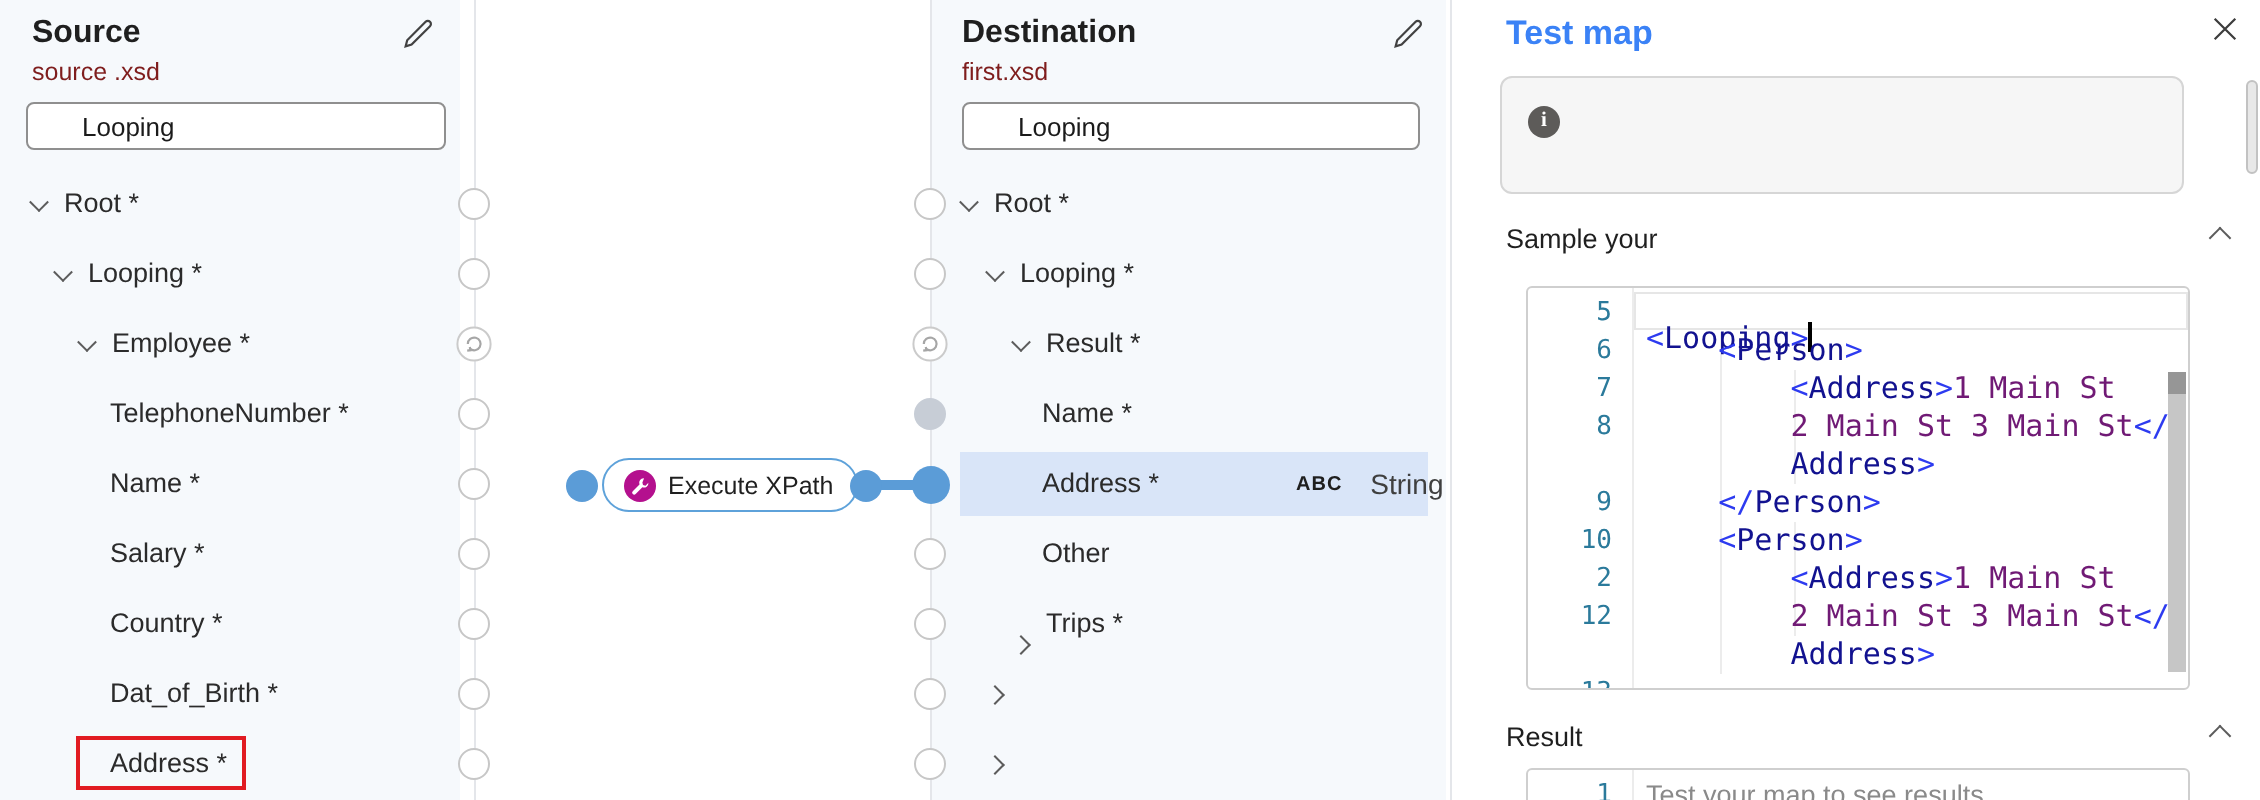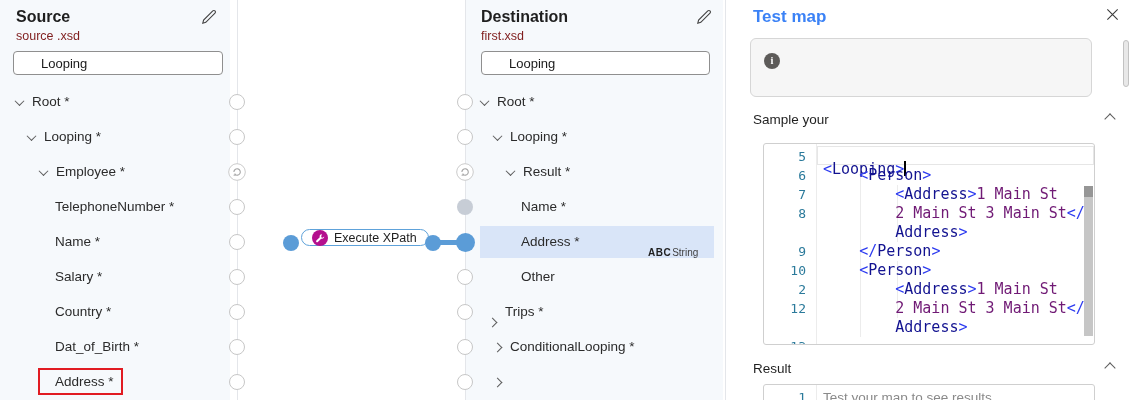--- a/index.html
+++ b/index.html
@@ -20,23 +20,23 @@
   .titem{position:absolute;height:28px;display:flex;align-items:center;gap:9px;cursor:pointer}
   .tlabel{font-size:13.5px;color:#2b2b2b;white-space:nowrap;line-height:28px}
   .chv{width:7px;height:7px;border-right:1.4px solid #5c5c5c;border-bottom:1.4px solid #5c5c5c;flex:0 0 auto}
   .chv.down{transform:rotate(45deg) translate(-1px,-1px)}
   .chv.right{transform:rotate(-45deg)}
   .circ{position:absolute;width:16px;height:16px;border-radius:50%;background:#fff;border:1px solid #c7c7c7}
   .circ.gray{background:#c7cdd6;border:none}
   .circ.blue{width:19px;height:19px;background:#5b9cd7;border:none}
   .circ.loopw{width:18px;height:18px;border:none;background:none}
   .selrow{position:absolute;background:#d9e5f8}
-  .badge{position:absolute;display:flex;align-items:flex-end;gap:1px}
+  .badge{position:absolute;display:flex;align-items:center;gap:14px}
   .badge .abc{font-size:10px;font-weight:700;color:#1f1f1f;letter-spacing:.5px}
-  .badge .btype{font-size:10px;color:#3f3f3f}
+  .badge .btype{font-size:14px;color:#3f3f3f}
   .redbox{position:absolute;border:2px solid #e11b22}
   
   .pill{position:absolute;display:flex;align-items:center;gap:6px;padding-left:10px;
         background:#fff;border:1.5px solid #5ea2da;border-radius:14px;cursor:pointer}
   .pill .flabel{font-size:12.5px;color:#1f1f1f;white-space:nowrap}
   .ficon{width:16px;height:16px;border-radius:50%;background:#b4108e;display:flex;align-items:center;justify-content:center}
   .handle{position:absolute;width:16px;height:16px;border-radius:50%;background:#5b9cd7}
   .edge{position:absolute;height:5px;background:#5b9cd7}
   
   .tptitle{position:absolute;font-size:17px;font-weight:700;color:#3b82f6}
@@ -163,27 +163,26 @@
       <div class="titem" style="left: 521px; top: 228px;">
         <span class="tlabel">Address *</span>
       </div>
       <div class="badge" style="left: 648px; top: 226px; height: 32px;">
         <span class="abc">ABC</span>
         <span class="btype">String</span>
       </div>
       <div class="titem" style="left: 521px; top: 263px;">
         <span class="tlabel">Other</span>
       </div>
-      <div class="titem" style="left: 489px; top: 298px; align-items: flex-end;">
+      <div class="titem" style="left: 507px; top: 298px; align-items: flex-end;">
         <span class="chv right"></span>
         <span class="tlabel">Trips *</span>
       </div>
       <div class="titem" style="left: 494px; top: 333px;">
         <span class="chv right"></span>
-        <span class="tlabel">ConditionalLooping *</span>
       </div>
       <div class="titem" style="left: 494px; top: 368px;">
         <span class="chv right"></span>
       </div>
     </div>
   <div id="circles">
       <div class="circ" style="left: 229px; top: 94px;"></div>
       <div class="circ" style="left: 229px; top: 129px;"></div>
       <div class="circ loopw" style="left: 228px; top: 163px;"><svg width="18" height="18" viewBox="0 0 18 18">
           <circle cx="9" cy="9" r="8.3" fill="#fff" stroke="#cbcbcb"></circle>
@@ -206,21 +205,21 @@
       <div class="circ gray" style="left: 457px; top: 199px;"></div>
       <div class="circ blue" style="left: 455.5px; top: 232.5px;"></div>
       <div class="circ" style="left: 457px; top: 269px;"></div>
       <div class="circ" style="left: 457px; top: 304px;"></div>
       <div class="circ" style="left: 457px; top: 339px;"></div>
       <div class="circ" style="left: 457px; top: 374px;"></div>
     </div>
 
   <div class="handle" style="left:283px;top:235px"></div>
   <div class="edge" style="left:433px;top:240px;width:32px"></div>
-  <div class="pill" style="left:301px;top:229px;width:128px;height:17px">
+  <div class="pill" style="left:301px;top:229px;width:128px;height:27px">
     <span class="ficon">
       <svg width="10" height="10" viewBox="0 0 16 16">
           <path d="M11.2 1.9a3.5 3.5 0 0 0-3.6 4.8L2.2 12.1a1.6 1.6 0 1 0 2.3 2.3l5.4-5.4a3.5 3.5 0 0 0 4.8-3.6l-2.3 2.3-2-.5-.5-2z" fill="#fff"></path>
         </svg>
     </span>
     <span class="flabel">Execute XPath</span>
   </div>
   <div class="handle" style="left:425px;top:235px"></div>
 
   <div class="tptitle" style="left:753px;top:7px">Test map</div>

